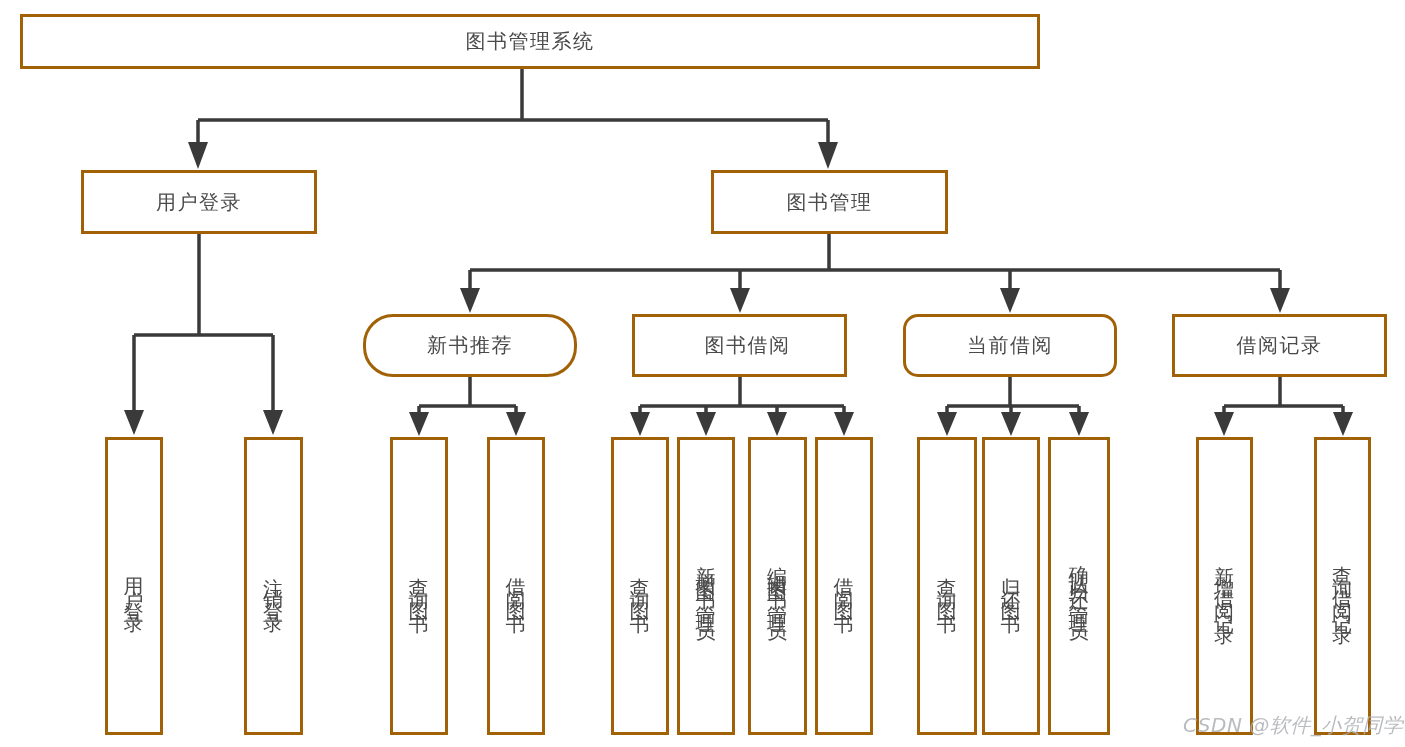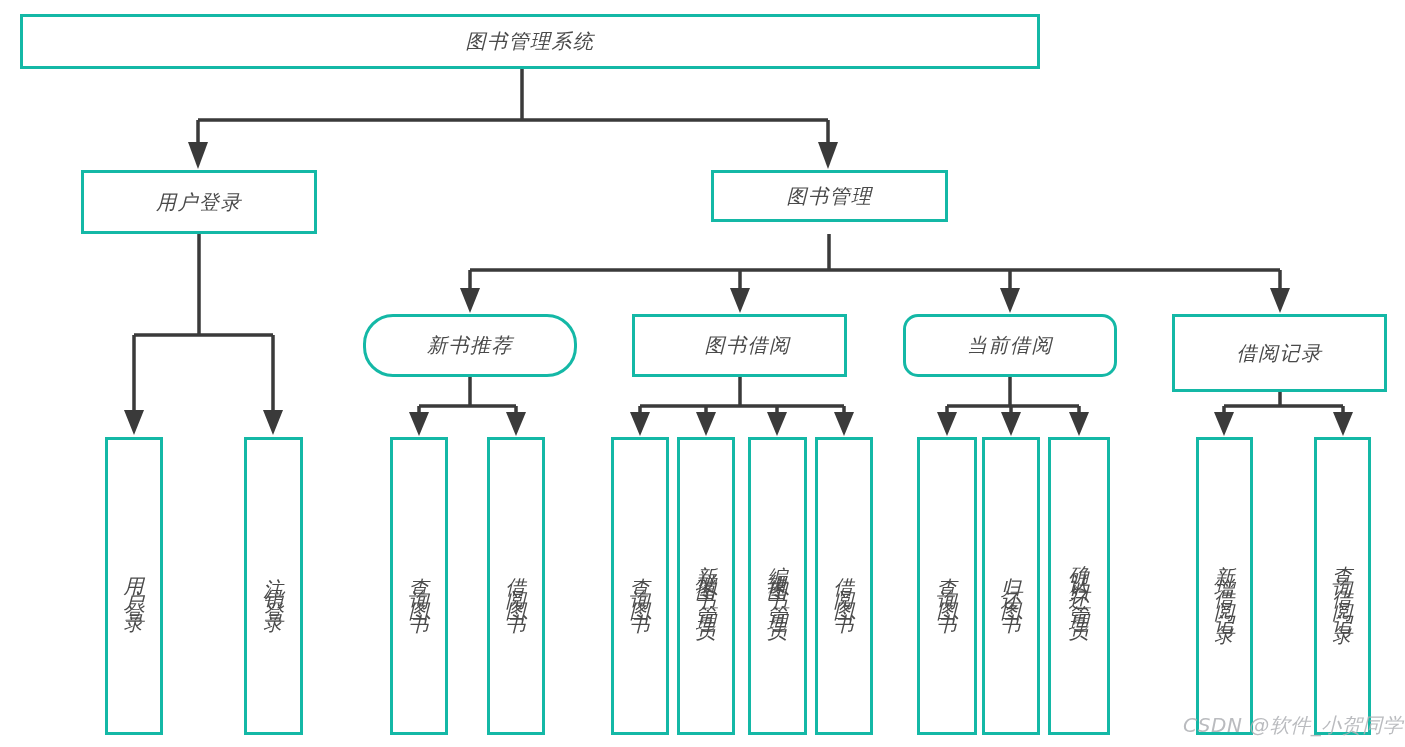--- a/index.html
+++ b/index.html
@@ -4,22 +4,22 @@
 <style>
   html,body{margin:0;padding:0;background:#ffffff;}
   .canvas{
     position:relative;width:1405px;height:747px;background:#ffffff;
     font-family:"DejaVu Sans","Liberation Sans",sans-serif;
     color:#4a4a4a;overflow:hidden;
   }
   svg.connectors{position:absolute;left:0;top:0;}
   .box{
     position:absolute;box-sizing:border-box;
-    border:3px solid #14b8a6;background:#ffffff;
-    display:flex;align-items:center;justify-content:center;font-style:italic;
+    border:3px solid #a16207;background:#ffffff;
+    display:flex;align-items:center;justify-content:center;
   }
   .hbox{font-size:20px;letter-spacing:1.5px;}
   .vbox .vlabel{
     writing-mode:vertical-rl;
     font-size:20px;line-height:1;letter-spacing:12px;
     white-space:nowrap;
   }
   .vbox.tight .vlabel{letter-spacing:8px;}
   .watermark{
     position:absolute;left:1183px;top:712px;
@@ -66,34 +66,34 @@
     </g>
   </svg>
 
   <div class="box hbox" style="left:20px;top:14px;width:1020px;height:55px;">
     <span>图书管理系统</span>
   </div>
 
   <div class="box hbox" style="left:81px;top:170px;width:236px;height:64px;">
     <span>用户登录</span>
   </div>
-  <div class="box hbox" style="left:711px;top:170px;width:237px;height:52px;">
+  <div class="box hbox" style="left:711px;top:170px;width:237px;height:64px;">
     <span>图书管理</span>
   </div>
 
   <div class="box hbox" style="left:363px;top:314px;width:214px;height:63px;border-radius:30px;">
     <span>新书推荐</span>
   </div>
   <div class="box hbox" style="left:632px;top:314px;width:215px;height:63px;padding-left:16px;">
     <span>图书借阅</span>
   </div>
   <div class="box hbox" style="left:903px;top:314px;width:214px;height:63px;border-radius:15px;">
     <span>当前借阅</span>
   </div>
-  <div class="box hbox" style="left:1172px;top:314px;width:215px;height:78px;">
+  <div class="box hbox" style="left:1172px;top:314px;width:215px;height:63px;">
     <span>借阅记录</span>
   </div>
 
   <div class="box vbox" style="left:105px;top:437px;width:58px;height:298px;">
     <span class="vlabel">用户登录</span>
   </div>
   <div class="box vbox" style="left:244px;top:437px;width:59px;height:298px;">
     <span class="vlabel">注销登录</span>
   </div>
 

